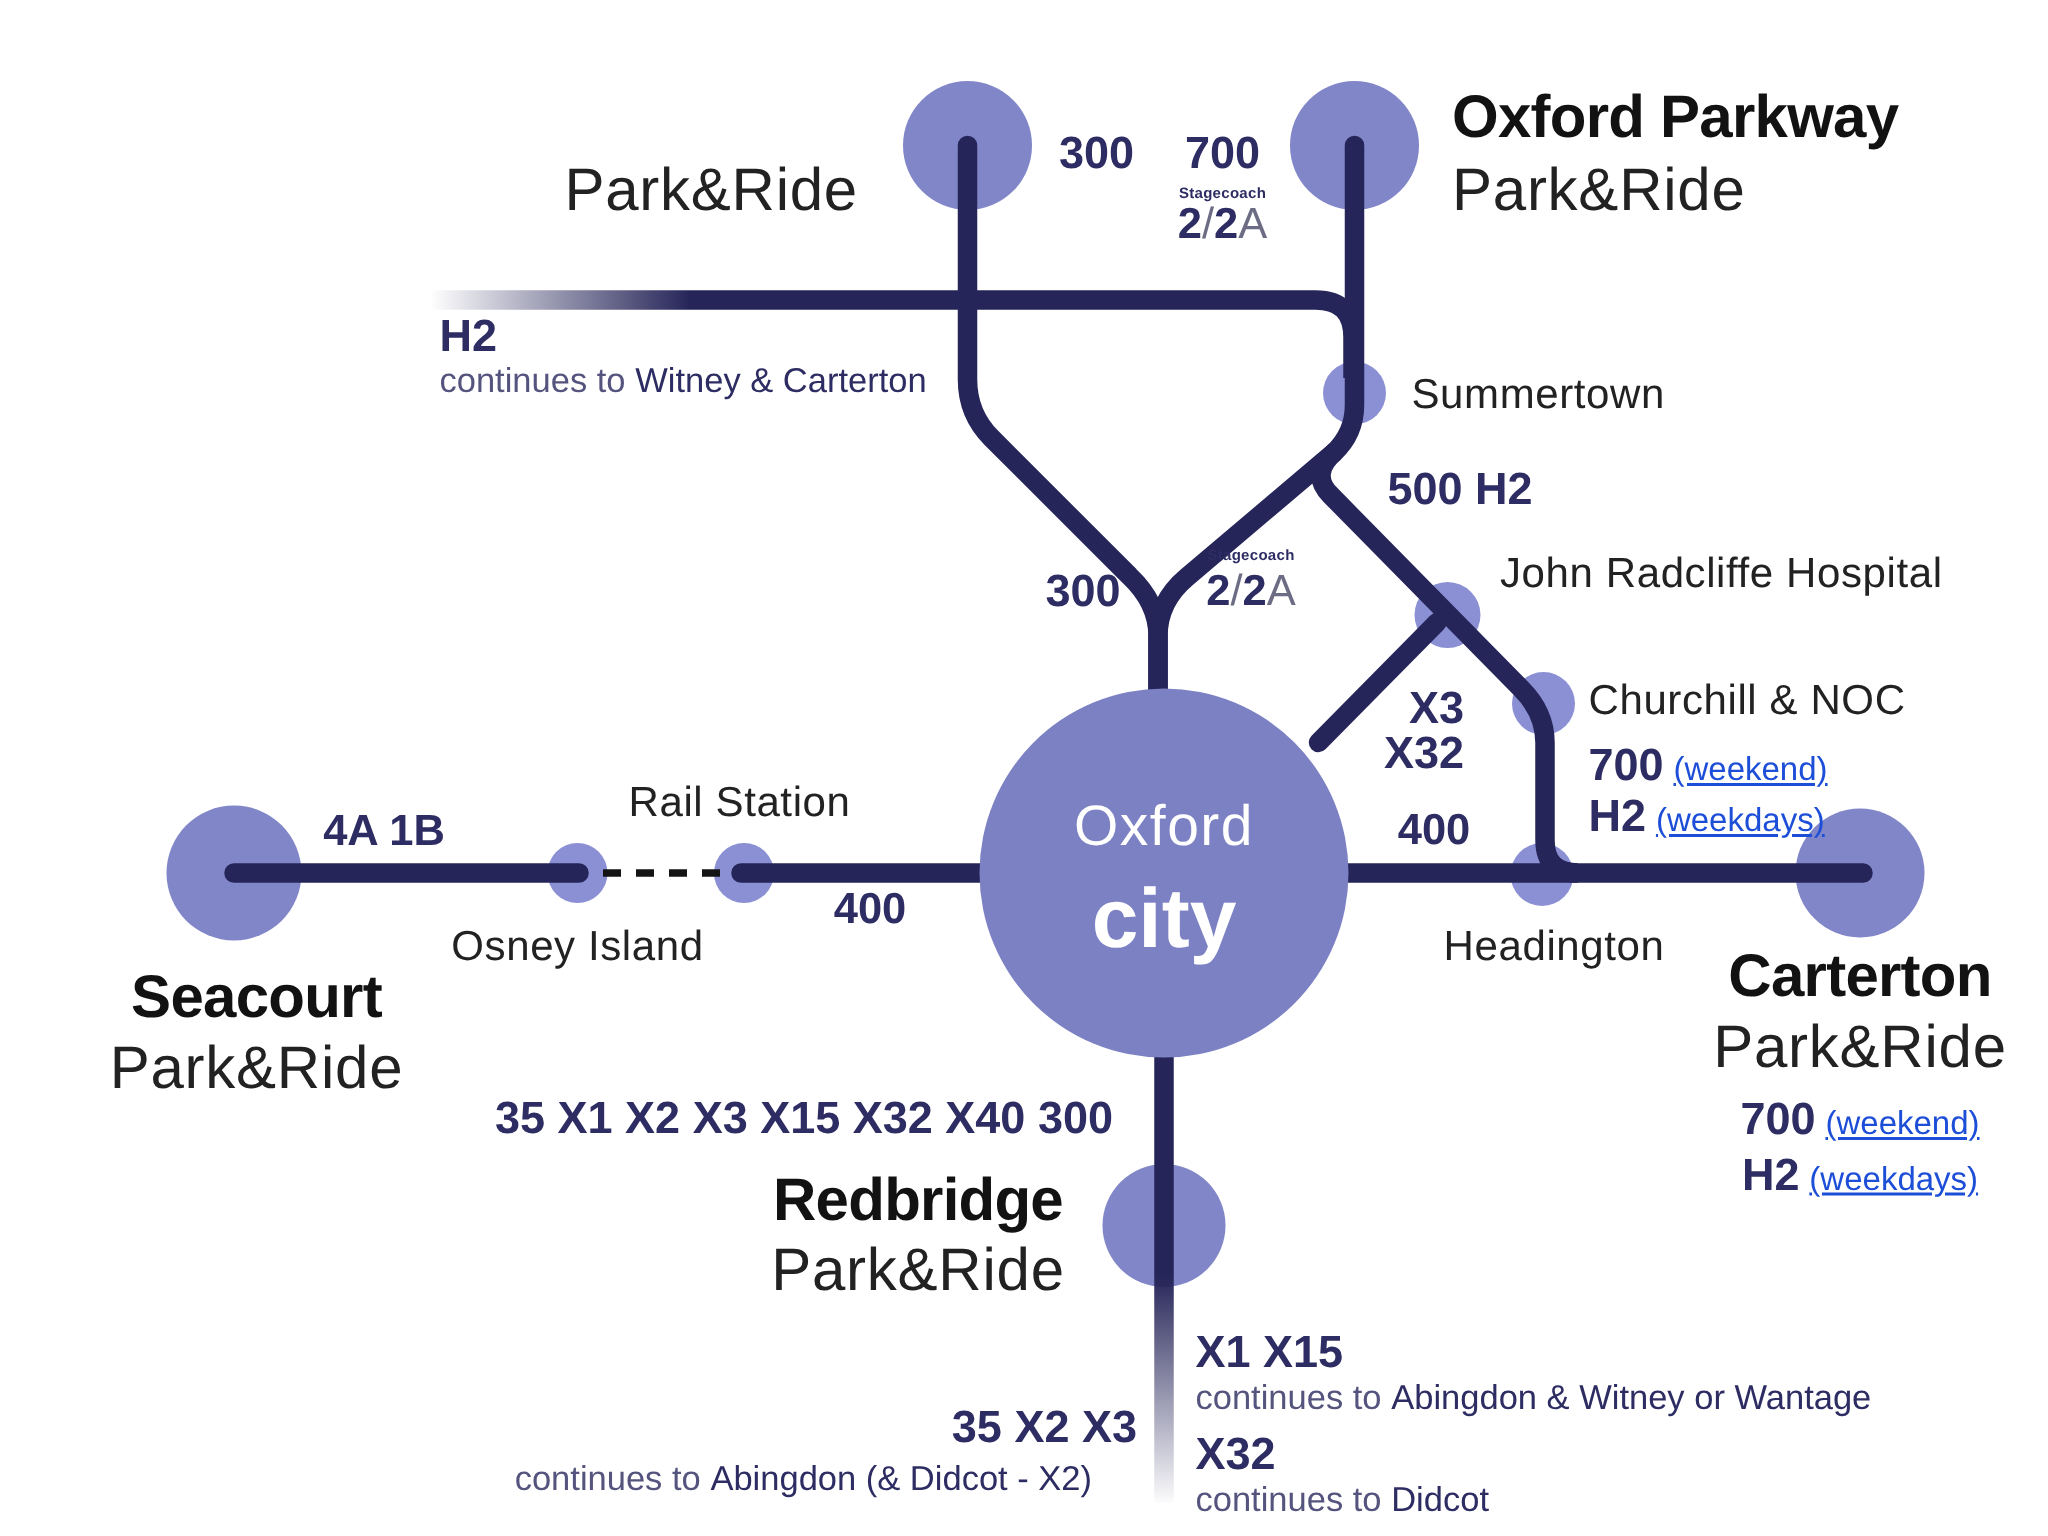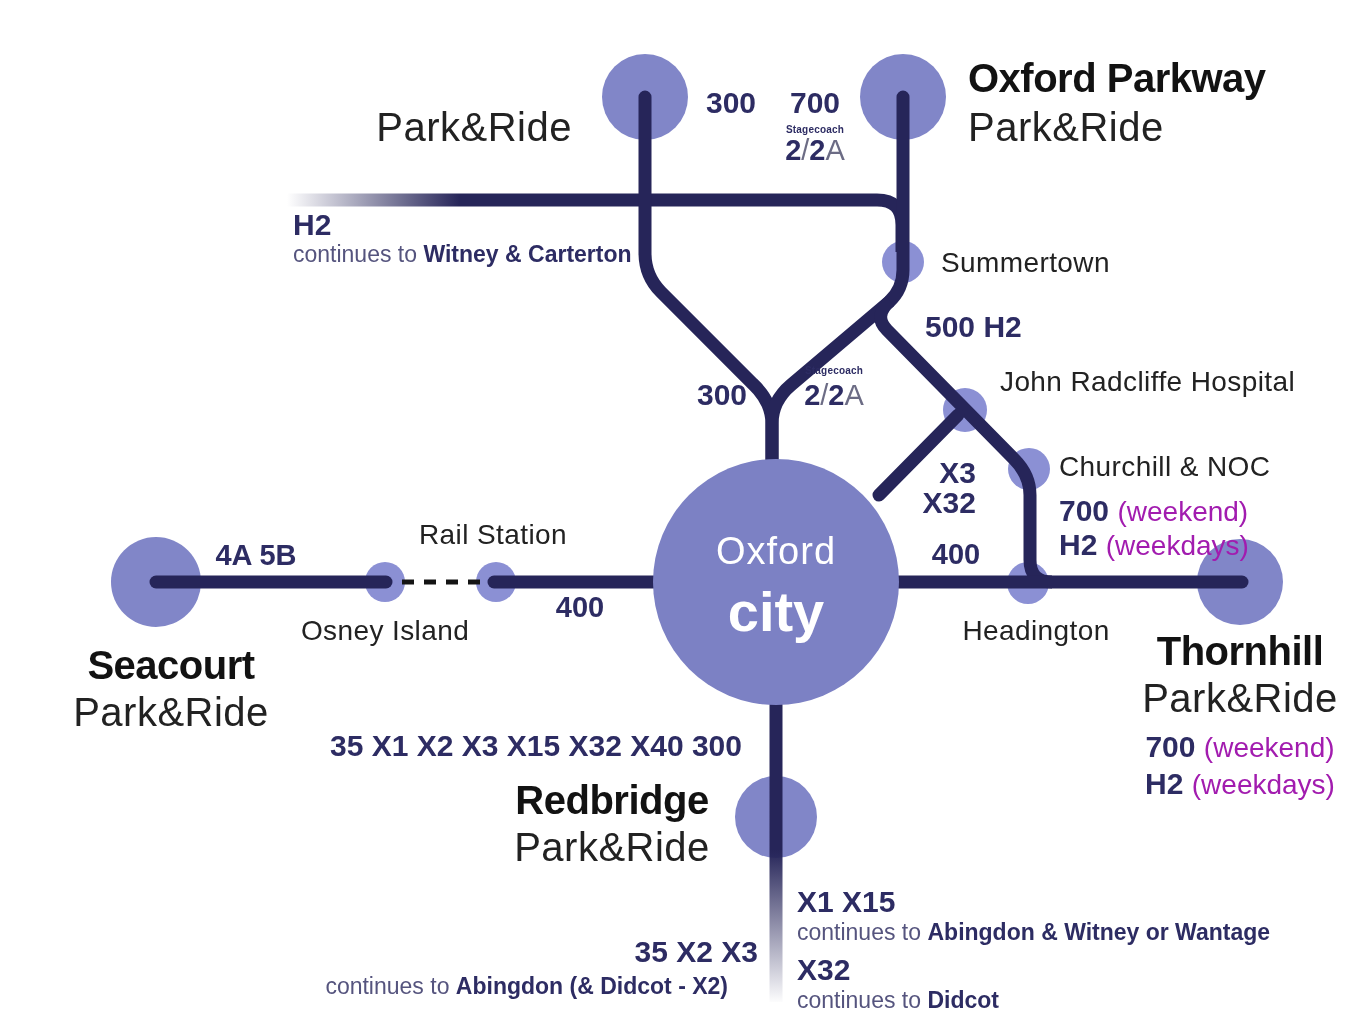--- a/index.html
+++ b/index.html
@@ -11,22 +11,22 @@
   .lbl{position:absolute;white-space:nowrap;line-height:1;}
   .cx{transform:translate(-50%,-50%);}
   .lx{transform:translate(0,-50%);}
   .rx{transform:translate(0,-50%);text-align:right;}
   .pr-name{font-size:40px;font-weight:700;color:#121212;letter-spacing:-0.5px;}
   .pr-type{font-size:40px;font-weight:300;color:#222222;letter-spacing:0.5px;}
   .route{font-size:29px;font-weight:700;color:#2d2c63;}
   .route-lg{font-size:30px;font-weight:700;color:#2d2c63;}
   .station{font-size:28px;font-weight:300;color:#222222;letter-spacing:0.4px;}
   .cont{font-size:23px;font-weight:400;color:#55547e;}
-  .cont .dest{font-weight:700;color:#2d2c63;margin-left:0.28em;}
-  .note{font-size:28px;font-weight:400;color:#a21caf;margin-left:0.3em;}
+  .cont .dest{font-weight:400;color:#2d2c63;margin-left:0.28em;}
+  .note{font-size:22px;font-weight:400;color:#1d4ed8;margin-left:0.3em;text-decoration:underline;}
   .tiny-op{font-size:10px;font-weight:700;color:#2d2c63;letter-spacing:0.2px;}
   .t22a{font-size:29px;color:#2d2c63;}
   .t22a .bd{font-weight:700;}
   .t22a .lt{font-weight:300;color:#6c6c85;}
   .city-line1{font-size:38px;font-weight:300;color:#ffffff;letter-spacing:1px;}
   .city-line2{font-size:56px;font-weight:700;color:#ffffff;letter-spacing:0px;}
 </style>
 </head>
 <body>
 
@@ -107,30 +107,30 @@
   <div class="lbl rx route-lg" style="right:389px;top:503px;">X32</div>
 
   <div class="lbl lx station" style="left:1059px;top:467px;">Churchill &amp; NOC</div>
   <div class="lbl lx" style="left:1059px;top:511px;">
     <span class="route-lg">700</span><span class="note">(weekend)</span>
   </div>
   <div class="lbl lx" style="left:1059px;top:545px;">
     <span class="route-lg">H2</span><span class="note">(weekdays)</span>
   </div>
 
-  <div class="lbl cx route" style="left:256px;top:555px;">4A 5B</div>
+  <div class="lbl cx route" style="left:256px;top:555px;">4A 1B</div>
   <div class="lbl cx station" style="left:493px;top:535px;">Rail Station</div>
   <div class="lbl cx station" style="left:385px;top:631px;">Osney Island</div>
   <div class="lbl cx route" style="left:580px;top:607px;">400</div>
   <div class="lbl cx pr-name" style="left:171px;top:665px;">Seacourt</div>
   <div class="lbl cx pr-type" style="left:171px;top:712px;">Park&amp;Ride</div>
 
   <div class="lbl cx route" style="left:956px;top:554px;">400</div>
   <div class="lbl cx station" style="left:1036px;top:631px;">Headington</div>
-  <div class="lbl cx pr-name" style="left:1240px;top:651px;">Thornhill</div>
+  <div class="lbl cx pr-name" style="left:1240px;top:651px;">Carterton</div>
   <div class="lbl cx pr-type" style="left:1240px;top:698px;">Park&amp;Ride</div>
   <div class="lbl cx" style="left:1240px;top:747px;">
     <span class="route-lg">700</span><span class="note">(weekend)</span>
   </div>
   <div class="lbl cx" style="left:1240px;top:784px;">
     <span class="route-lg">H2</span><span class="note">(weekdays)</span>
   </div>
 
   <div class="lbl cx route-lg" style="left:536px;top:746px;">35 X1 X2 X3 X15 X32 X40 300</div>
   <div class="lbl cx pr-name" style="left:612px;top:800px;">Redbridge</div>

